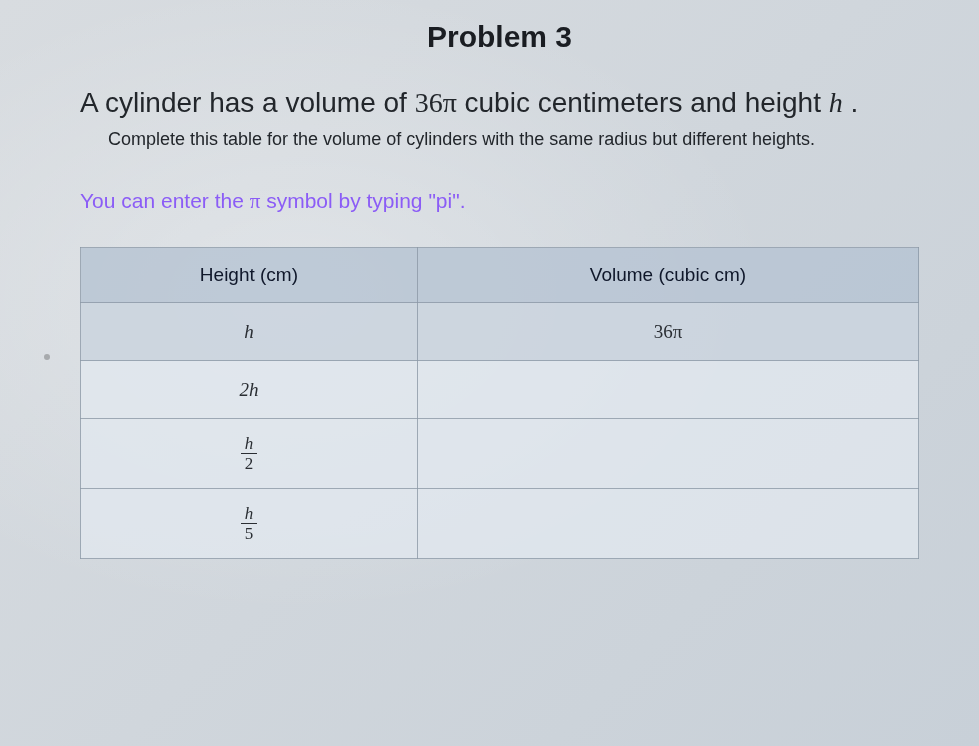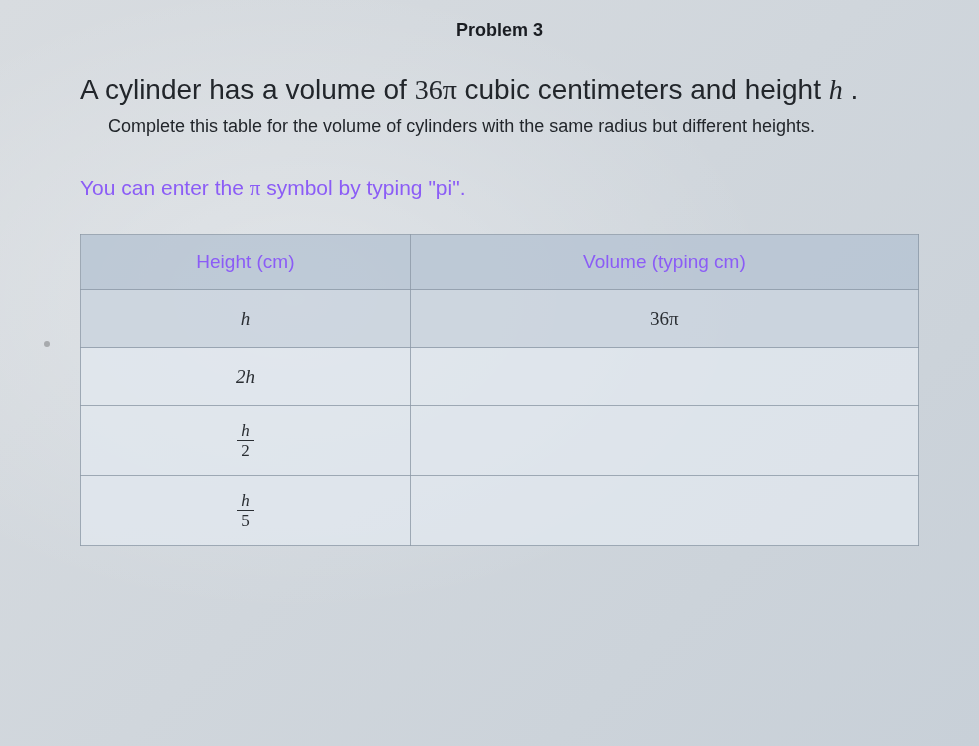--- a/index.html
+++ b/index.html
@@ -15,21 +15,21 @@
     }
     body::before {
       content: "";
       position: absolute;
       top: 0; left: 0; right: 0; bottom: 0;
       background: radial-gradient(ellipse at 30% 40%, rgba(255,255,255,0.3) 0%, transparent 50%);
       pointer-events: none;
     }
     .title {
       text-align: center;
-      font-size: 18px;
+      font-size: 30px;
       font-weight: 600;
       color: #1a1d22;
       margin-bottom: 28px;
       position: relative;
     }
     .prompt {
       font-size: 28px;
       color: #22262b;
       line-height: 1.5;
       position: relative;
@@ -55,21 +55,21 @@
       margin-top: 6px;
     }
     table {
       width: 100%;
       border-collapse: collapse;
       background: rgba(230,236,242,0.55);
       position: relative;
     }
     th {
       background: rgba(160,176,196,0.55);
-      color: #8b5cf6;
+      color: #0f172a;
       font-weight: 500;
       font-size: 19px;
       padding: 16px 10px;
       border: 1px solid rgba(140,152,166,0.8);
       text-align: center;
     }
     td {
       border: 1px solid rgba(140,152,166,0.8);
       text-align: center;
       padding: 16px 10px;
@@ -119,21 +119,21 @@
 
 <p class="hint">
   <span>You can enter the </span><span class="pi">π</span><span> symbol by typing "pi".</span>
 </p>
 
 <div class="table-wrap">
   <table>
     <thead>
       <tr>
         <th>Height (cm)</th>
-        <th>Volume (typing cm)</th>
+        <th>Volume (cubic cm)</th>
       </tr>
     </thead>
     <tbody>
       <tr class="given">
         <td><span class="math-var">h</span></td>
         <td><span class="pi">36π</span></td>
       </tr>
       <tr>
         <td><span class="math-var">2h</span></td>
         <td></td>

